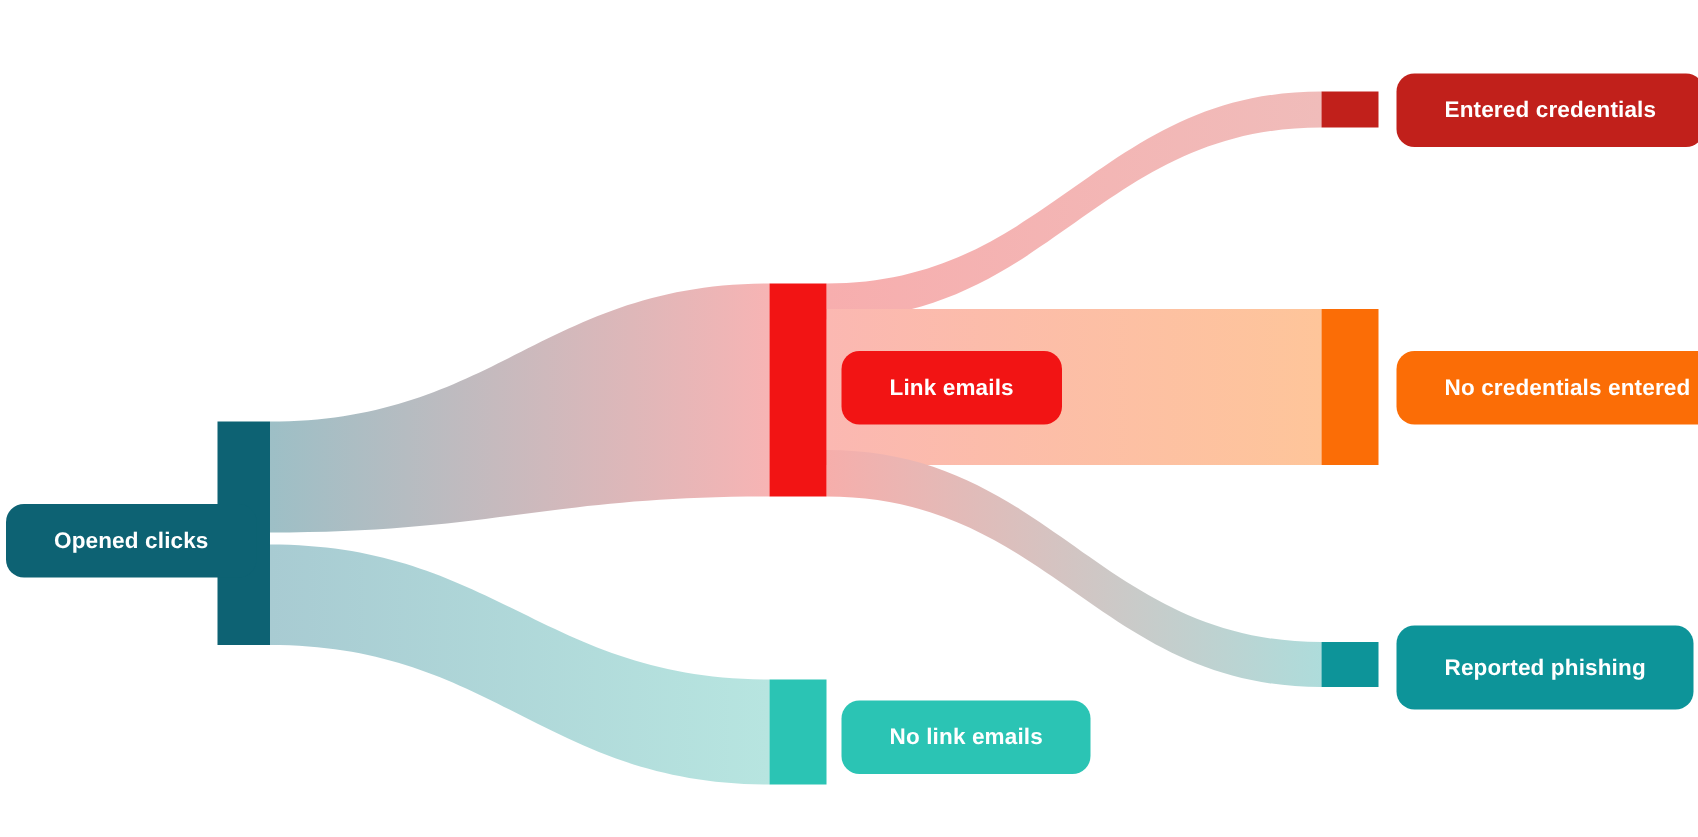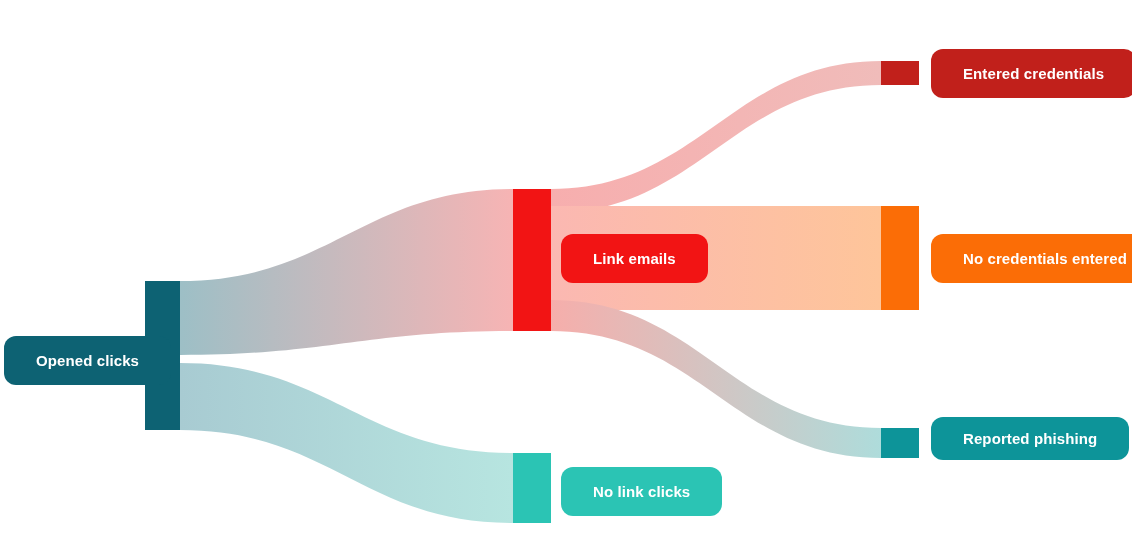--- a/index.html
+++ b/index.html
@@ -80,18 +80,18 @@
         <rect x="513" y="189" width="38" height="142" fill="#f21414"></rect>
         <rect x="513" y="453" width="38" height="70" fill="#2bc4b4"></rect>
         <rect x="881" y="61" width="38" height="24" fill="#c1201b"></rect>
         <rect x="881" y="206" width="38" height="104" fill="#fb6d06"></rect>
         <rect x="881" y="428" width="38" height="30" fill="#0d9499"></rect>
       </g>
   </svg>
   <div id="labels-layer">
       <div class="node-label" style="left: 4px; top: 336px; min-width: 128px; height: 49px; background: rgb(13, 98, 115);">Opened clicks</div>
       <div class="node-label" style="left: 561px; top: 234px; min-width: 131px; height: 49px; background: rgb(242, 20, 20);">Link emails</div>
-      <div class="node-label" style="left: 561px; top: 467px; min-width: 131px; height: 49px; background: rgb(43, 196, 180);">No link clicks</div>
+      <div class="node-label" style="left: 561px; top: 467px; min-width: 131px; height: 49px; background: rgb(43, 196, 180);">No link emails</div>
       <div class="node-label" style="left: 931px; top: 49px; min-width: 178px; height: 49px; background: rgb(193, 32, 27);">Entered credentials</div>
       <div class="node-label" style="left: 931px; top: 234px; min-width: 200px; height: 49px; background: rgb(251, 109, 6);">No credentials entered</div>
-      <div class="node-label" style="left: 931px; top: 417px; min-width: 158px; height: 43px; background: rgb(13, 148, 153);">Reported phishing</div>
+      <div class="node-label" style="left: 931px; top: 417px; min-width: 158px; height: 56px; background: rgb(13, 148, 153);">Reported phishing</div>
     </div>
 </div>
 
 </body></html>

